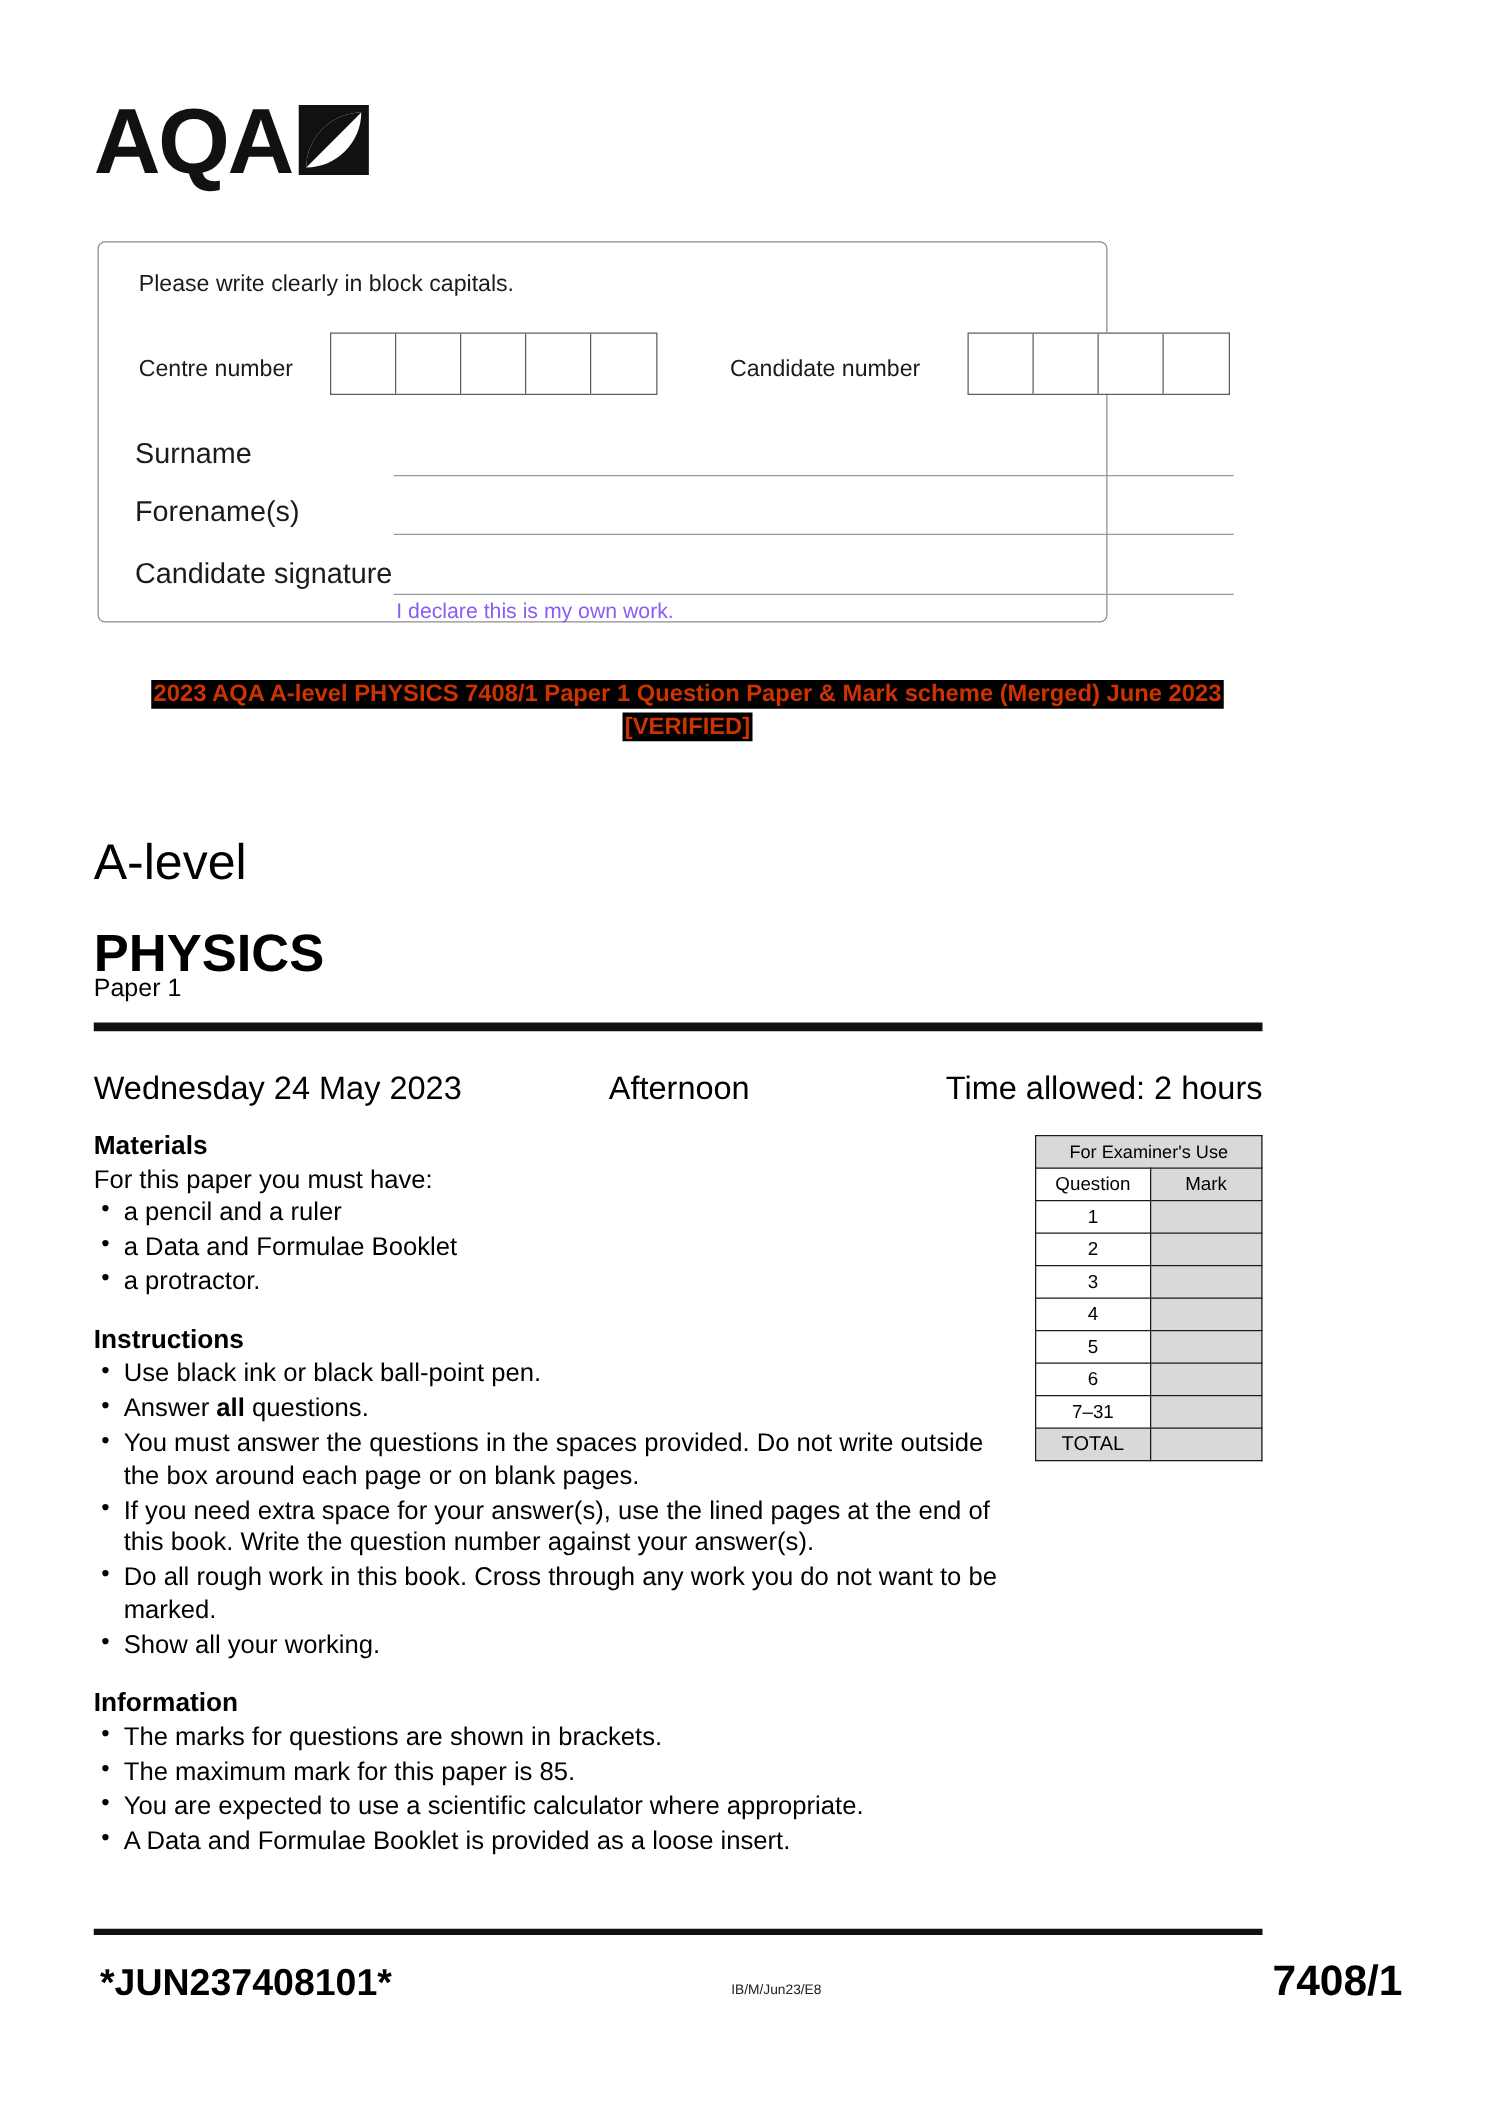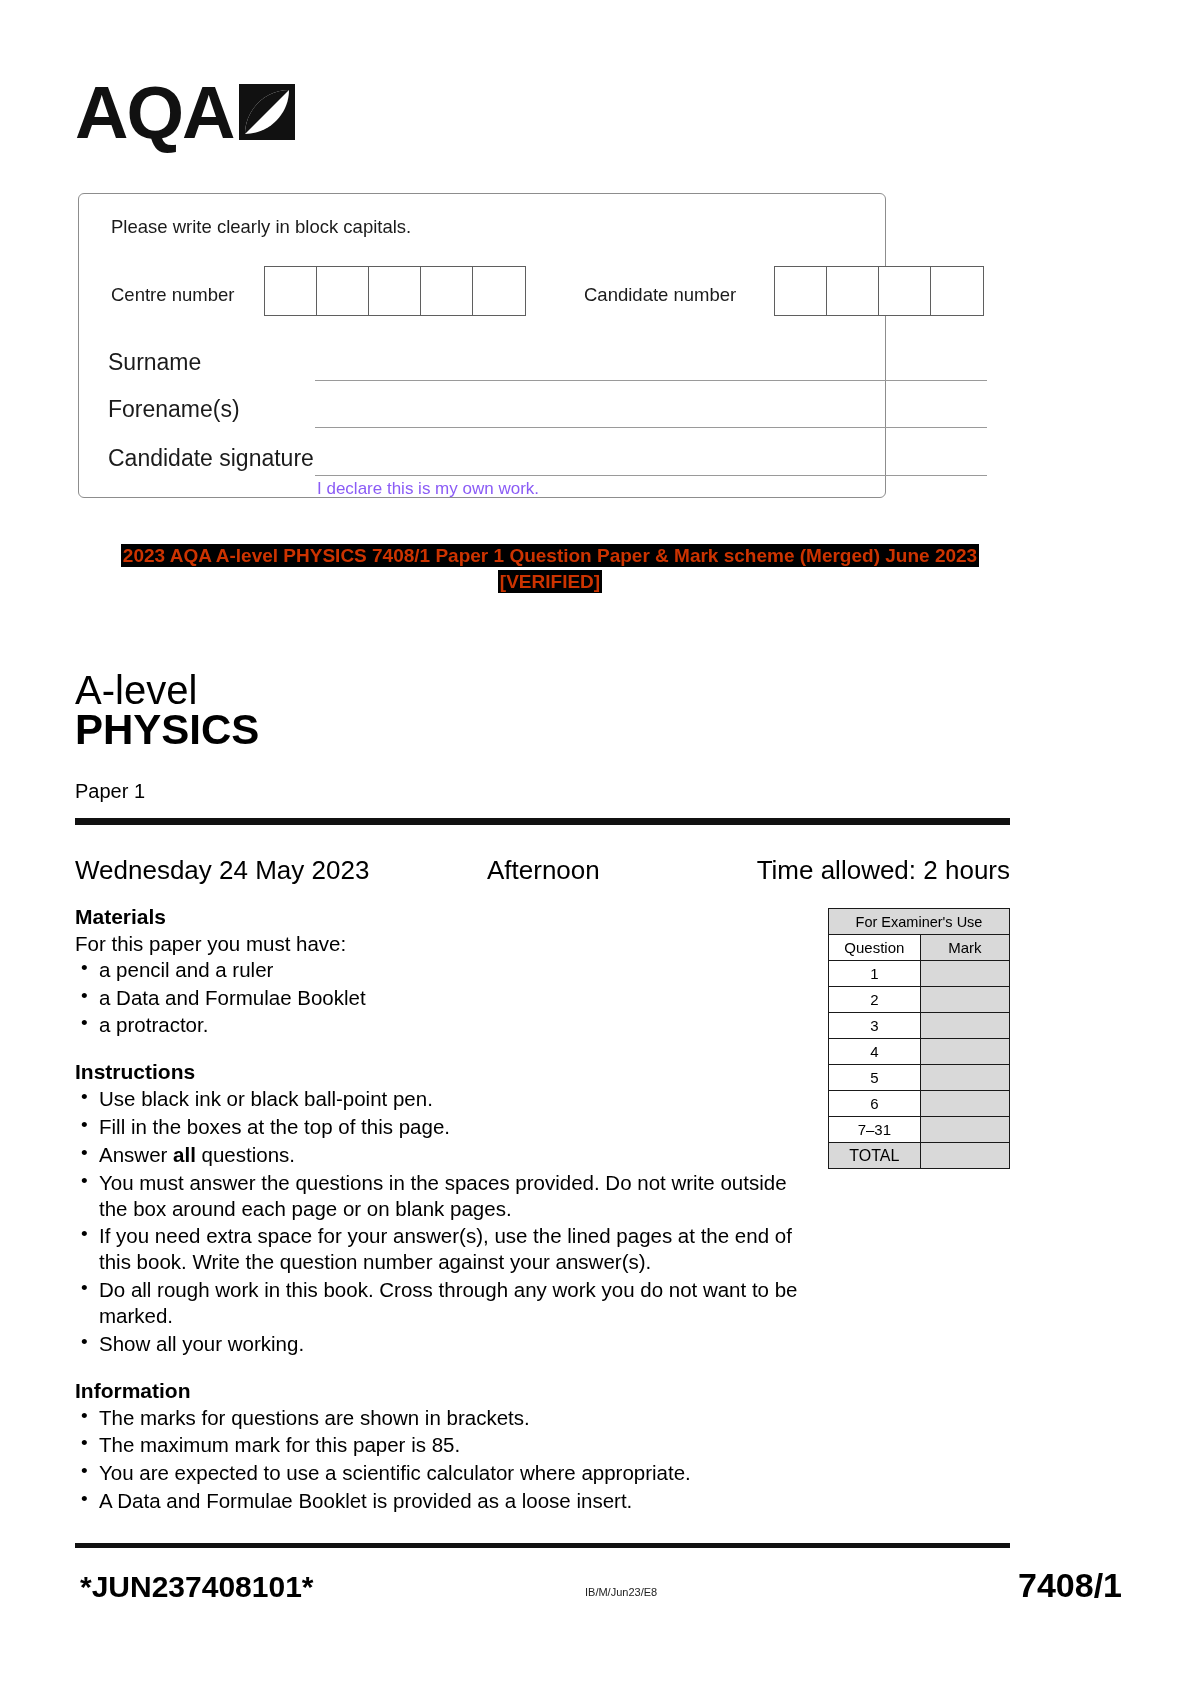--- a/index.html
+++ b/index.html
@@ -57,21 +57,21 @@
   
   .banner {
     position: absolute; left: 90px; top: 543px; width: 920px;
     text-align: center; font-size: 19px; font-weight: bold;
     color: #c0392b; line-height: 1.35;
   }
   .banner span.hl { background: #000000; padding: 1px 2px; color: #cc3300; }
 
   
   .t-level   { position: absolute; left: 75px; top: 668px; font-size: 40px; font-weight: normal; letter-spacing: 0px; }
-  .t-subject { position: absolute; left: 75px; top: 706px; font-size: 42px; font-weight: bold; }
+  .t-subject { position: absolute; left: 75px; top: 739px; font-size: 42px; font-weight: bold; }
   .t-paper   { position: absolute; left: 75px; top: 780px; font-size: 20px; font-weight: normal; }
 
   .rule-thick { position: absolute; left: 75px; width: 935px; height: 7px; background: #111; }
   .rule-top { top: 818px; }
   .rule-bottom { top: 1543px; height: 5px; }
 
   
   .daterow { position: absolute; left: 75px; top: 855px; width: 935px; height: 34px; }
   .daterow .d-date { position: absolute; left: 0; font-size: 26px; }
   .daterow .d-session { position: absolute; left: 412px; font-size: 26px; }
@@ -185,21 +185,20 @@
     <div class="plain">For this paper you must have:</div>
     <ul class="bullets">
       <li>a pencil and a ruler</li>
       <li>a Data and Formulae Booklet</li>
       <li>a protractor.</li>
     </ul>
 
     <div class="sec-head gap">Instructions</div>
     <ul class="bullets">
       <li>Use black ink or black ball-point pen.</li>
-      <li>Fill in the boxes at the top of this page.</li>
       <li><span>Answer </span><b>all</b><span> questions.</span></li>
       <li>You must answer the questions in the spaces provided. Do not write outside the box around each page or on blank pages.</li>
       <li>If you need extra space for your answer(s), use the lined pages at the end of this book. Write the question number against your answer(s).</li>
       <li>Do all rough work in this book. Cross through any work you do not want to be marked.</li>
       <li>Show all your working.</li>
     </ul>
 
     <div class="sec-head gap">Information</div>
     <ul class="bullets">
       <li>The marks for questions are shown in brackets.</li>

